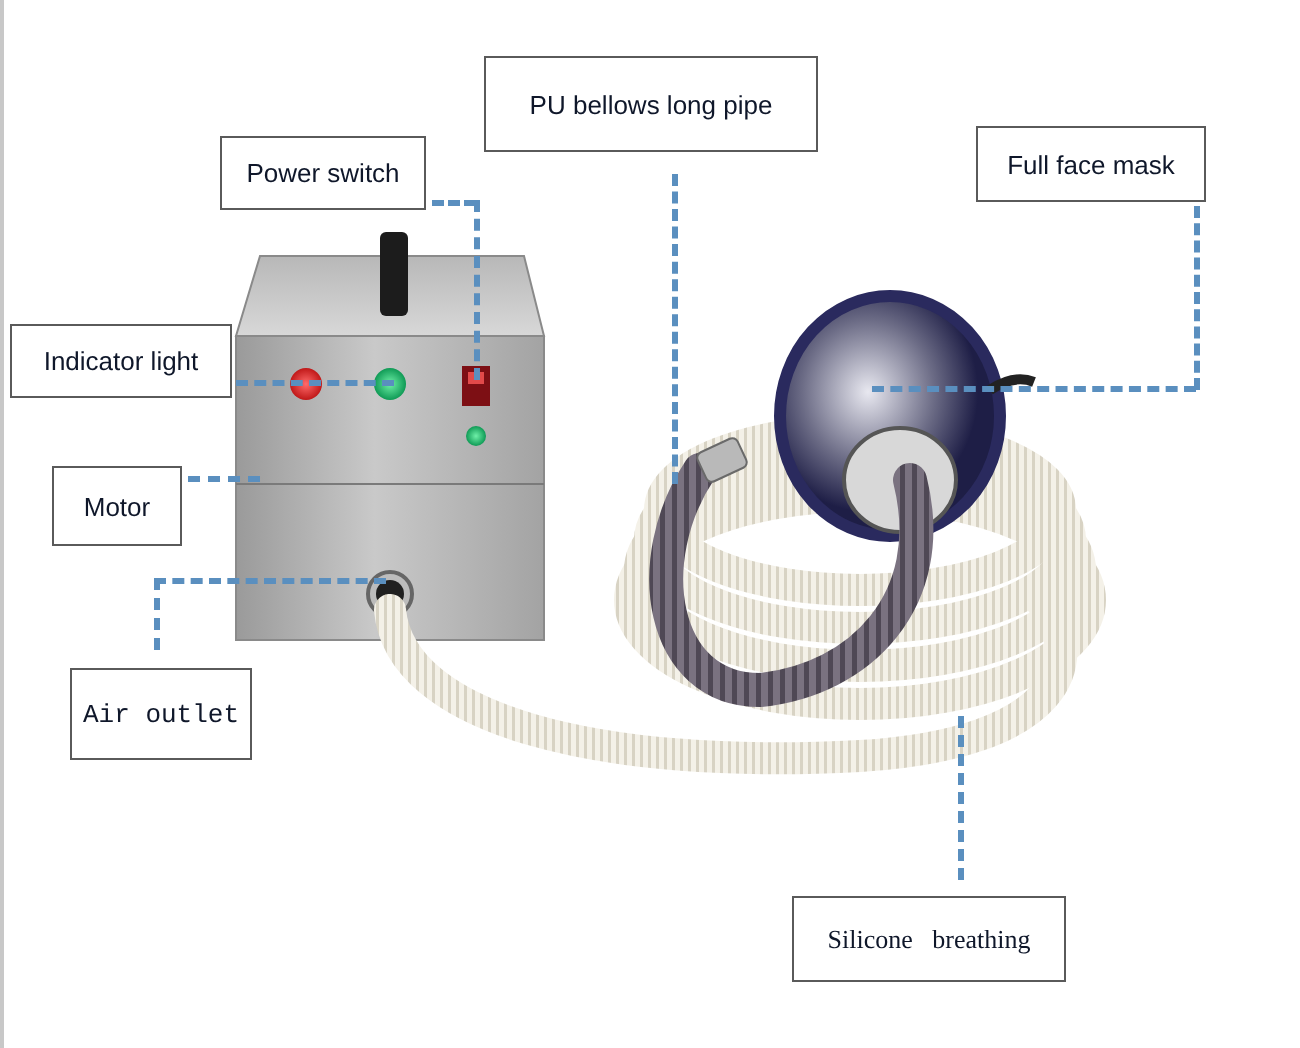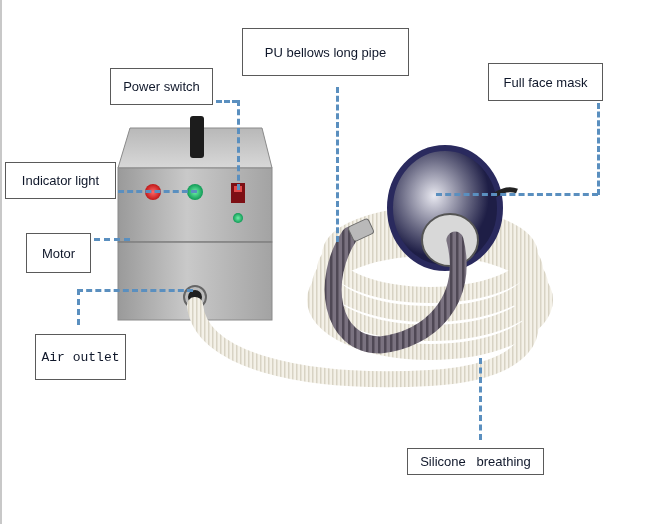--- a/index.html
+++ b/index.html
@@ -110,13 +110,13 @@
 <div class="dash h" style="left:436px;top:193px;width:162px;"></div>
 
 <div class="dash v" style="left:479px;top:358px;height:82px;"></div>
 
 <div class="label" style="left:242px;top:28px;width:167px;height:48px;">PU bellows long pipe</div>
 <div class="label" style="left:110px;top:68px;width:103px;height:37px;">Power switch</div>
 <div class="label" style="left:488px;top:63px;width:115px;height:38px;">Full face mask</div>
 <div class="label" style="left:5px;top:135px;width:111px;height:37px;margin-top:27px;">Indicator light</div>
 <div class="label" style="left:26px;top:205px;width:65px;height:40px;margin-top:28px;">Motor</div>
 <div class="label" style="left:35px;top:334px;width:91px;height:46px;font-family:Liberation Mono, monospace;">Air outlet</div>
-<div class="label" style="left:407px;top:448px;width:137px;height:27px;">Silicone   breathing</div>
+<div class="label" style="left:396px;top:448px;width:137px;height:43px;font-family:Liberation Serif, serif;">Silicone   breathing</div>
 
 </body></html>

